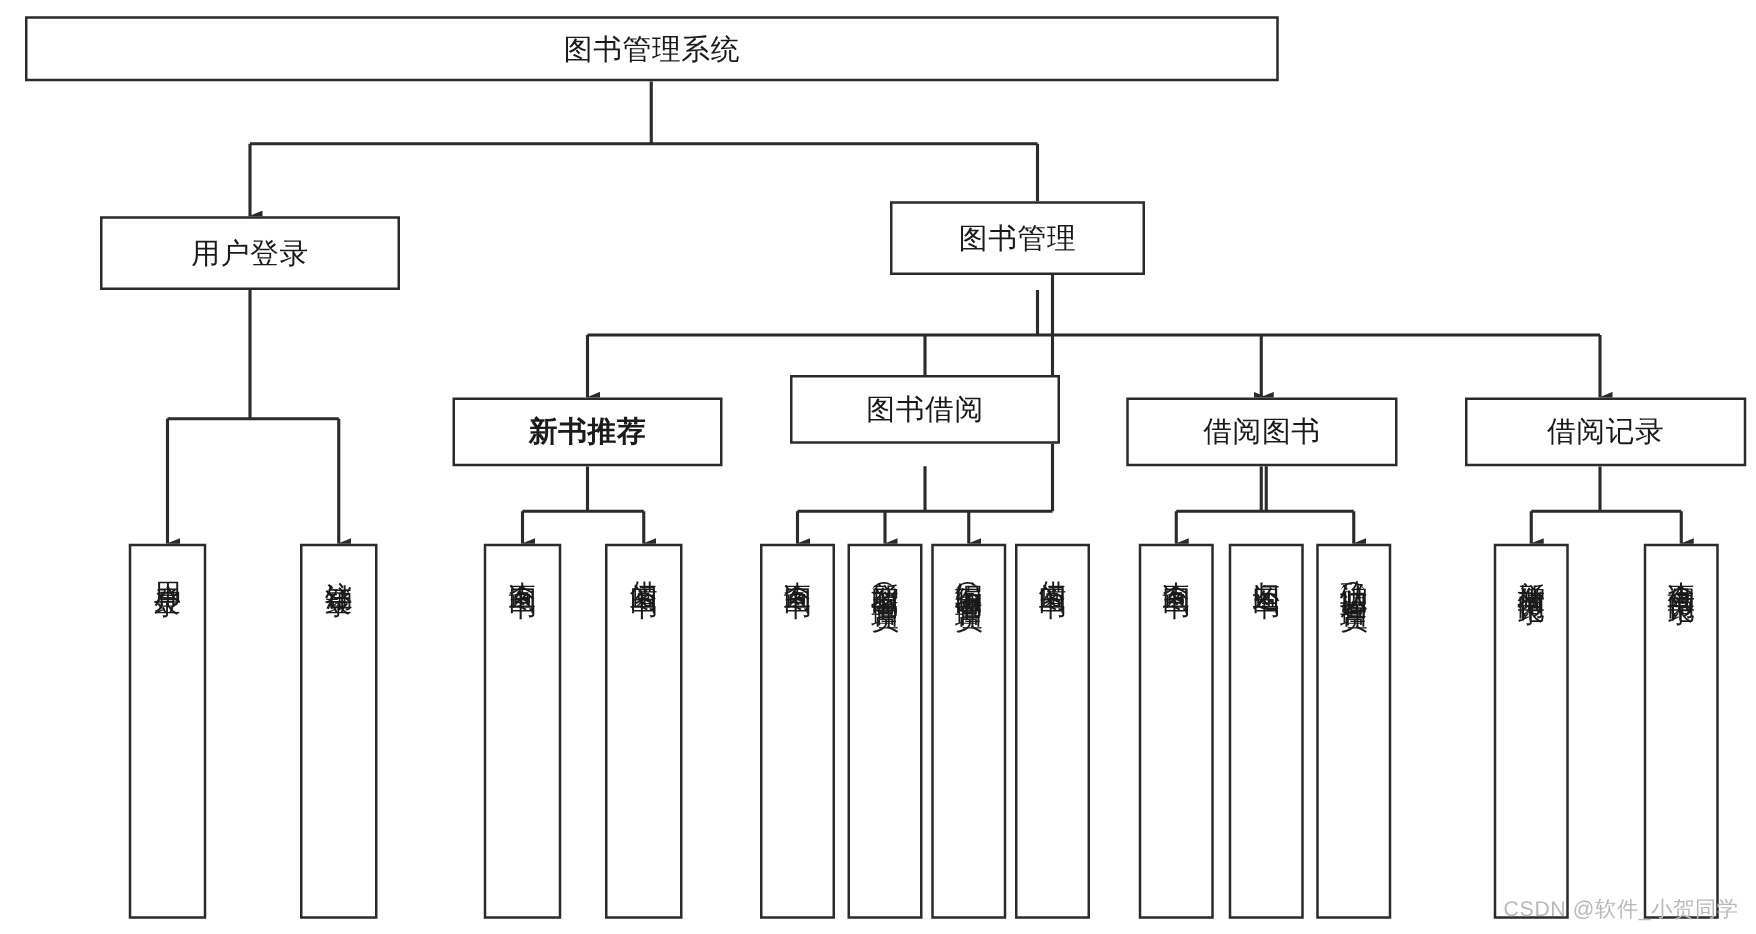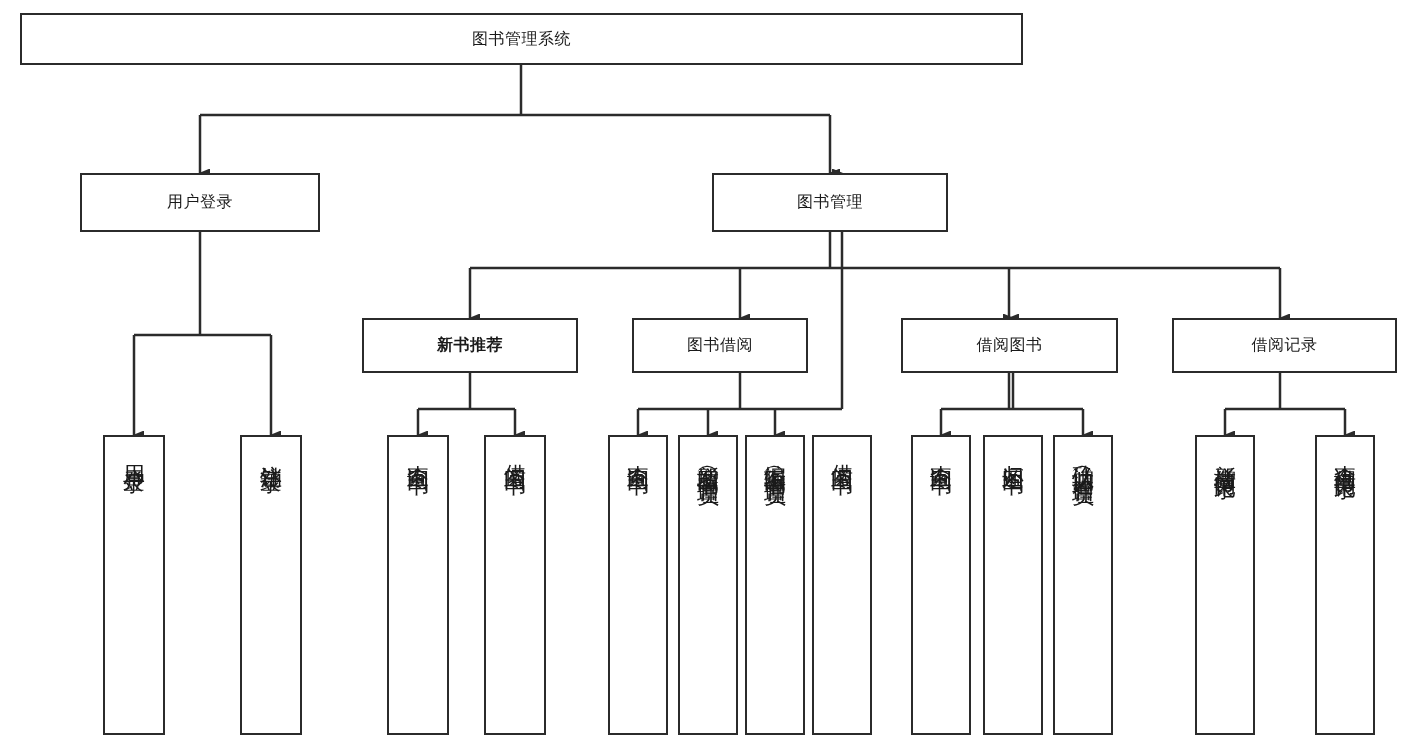--- a/index.html
+++ b/index.html
@@ -30,21 +30,21 @@
     position: absolute;
     box-sizing: border-box;
     border: 2.5px solid #2b2b2b;
     background: #ffffff;
     display: flex;
     align-items: center;
     justify-content: center;
     z-index: 2;
   }
   .node-label {
-    font-size: 16px;
+    font-size: 23px;
     line-height: 1.05;
     letter-spacing: 0.5px;
     color: #1a1a1a;
     white-space: nowrap;
   }
   .node.leaf {
     align-items: flex-start;
     justify-content: center;
     padding-top: 10px;
   }
@@ -116,29 +116,29 @@
   </svg>
 
   <div class="node" id="node-root" style="left: 20px; top: 13px; width: 1003px; height: 52px;">
     <span class="node-label">图书管理系统</span>
   </div>
 
   <div id="level1-nodes">
       <div class="node" style="left: 80px; top: 173px; width: 240px; height: 59px;">
         <span class="node-label">用户登录</span>
       </div>
-      <div class="node" style="left: 712px; top: 173px; width: 236px; height: 59px;">
+      <div class="node" style="left: 712px; top: 161px; width: 204px; height: 59px;">
         <span class="node-label">图书管理</span>
       </div>
     </div>
   <div id="level2-nodes">
       <div class="node" style="left: 362px; top: 318px; width: 216px; height: 55px; font-weight: bold;">
         <span class="node-label">新书推荐</span>
       </div>
-      <div class="node" style="left: 632px; top: 318px; width: 176px; height: 55px;">
+      <div class="node" style="left: 632px; top: 300px; width: 216px; height: 55px;">
         <span class="node-label">图书借阅</span>
       </div>
       <div class="node" style="left: 901px; top: 318px; width: 217px; height: 55px;">
         <span class="node-label">借阅图书</span>
       </div>
       <div class="node" style="left: 1172px; top: 318px; width: 225px; height: 55px;">
         <span class="node-label">借阅记录</span>
       </div>
     </div>
   <div id="leaf-nodes">
@@ -176,13 +176,14 @@
         <span class="node-label">确认归还（管理员）</span>
       </div>
       <div class="node leaf" style="left: 1195px; top: 435px; width: 60px; height: 300px;">
         <span class="node-label">新增借阅记录</span>
       </div>
       <div class="node leaf" style="left: 1315px; top: 435px; width: 60px; height: 300px;">
         <span class="node-label">查询借阅记录</span>
       </div>
     </div>
 
+  <div class="watermark">CSDN @软件_小贺同学</div>
 </div>
 
 </body></html>

